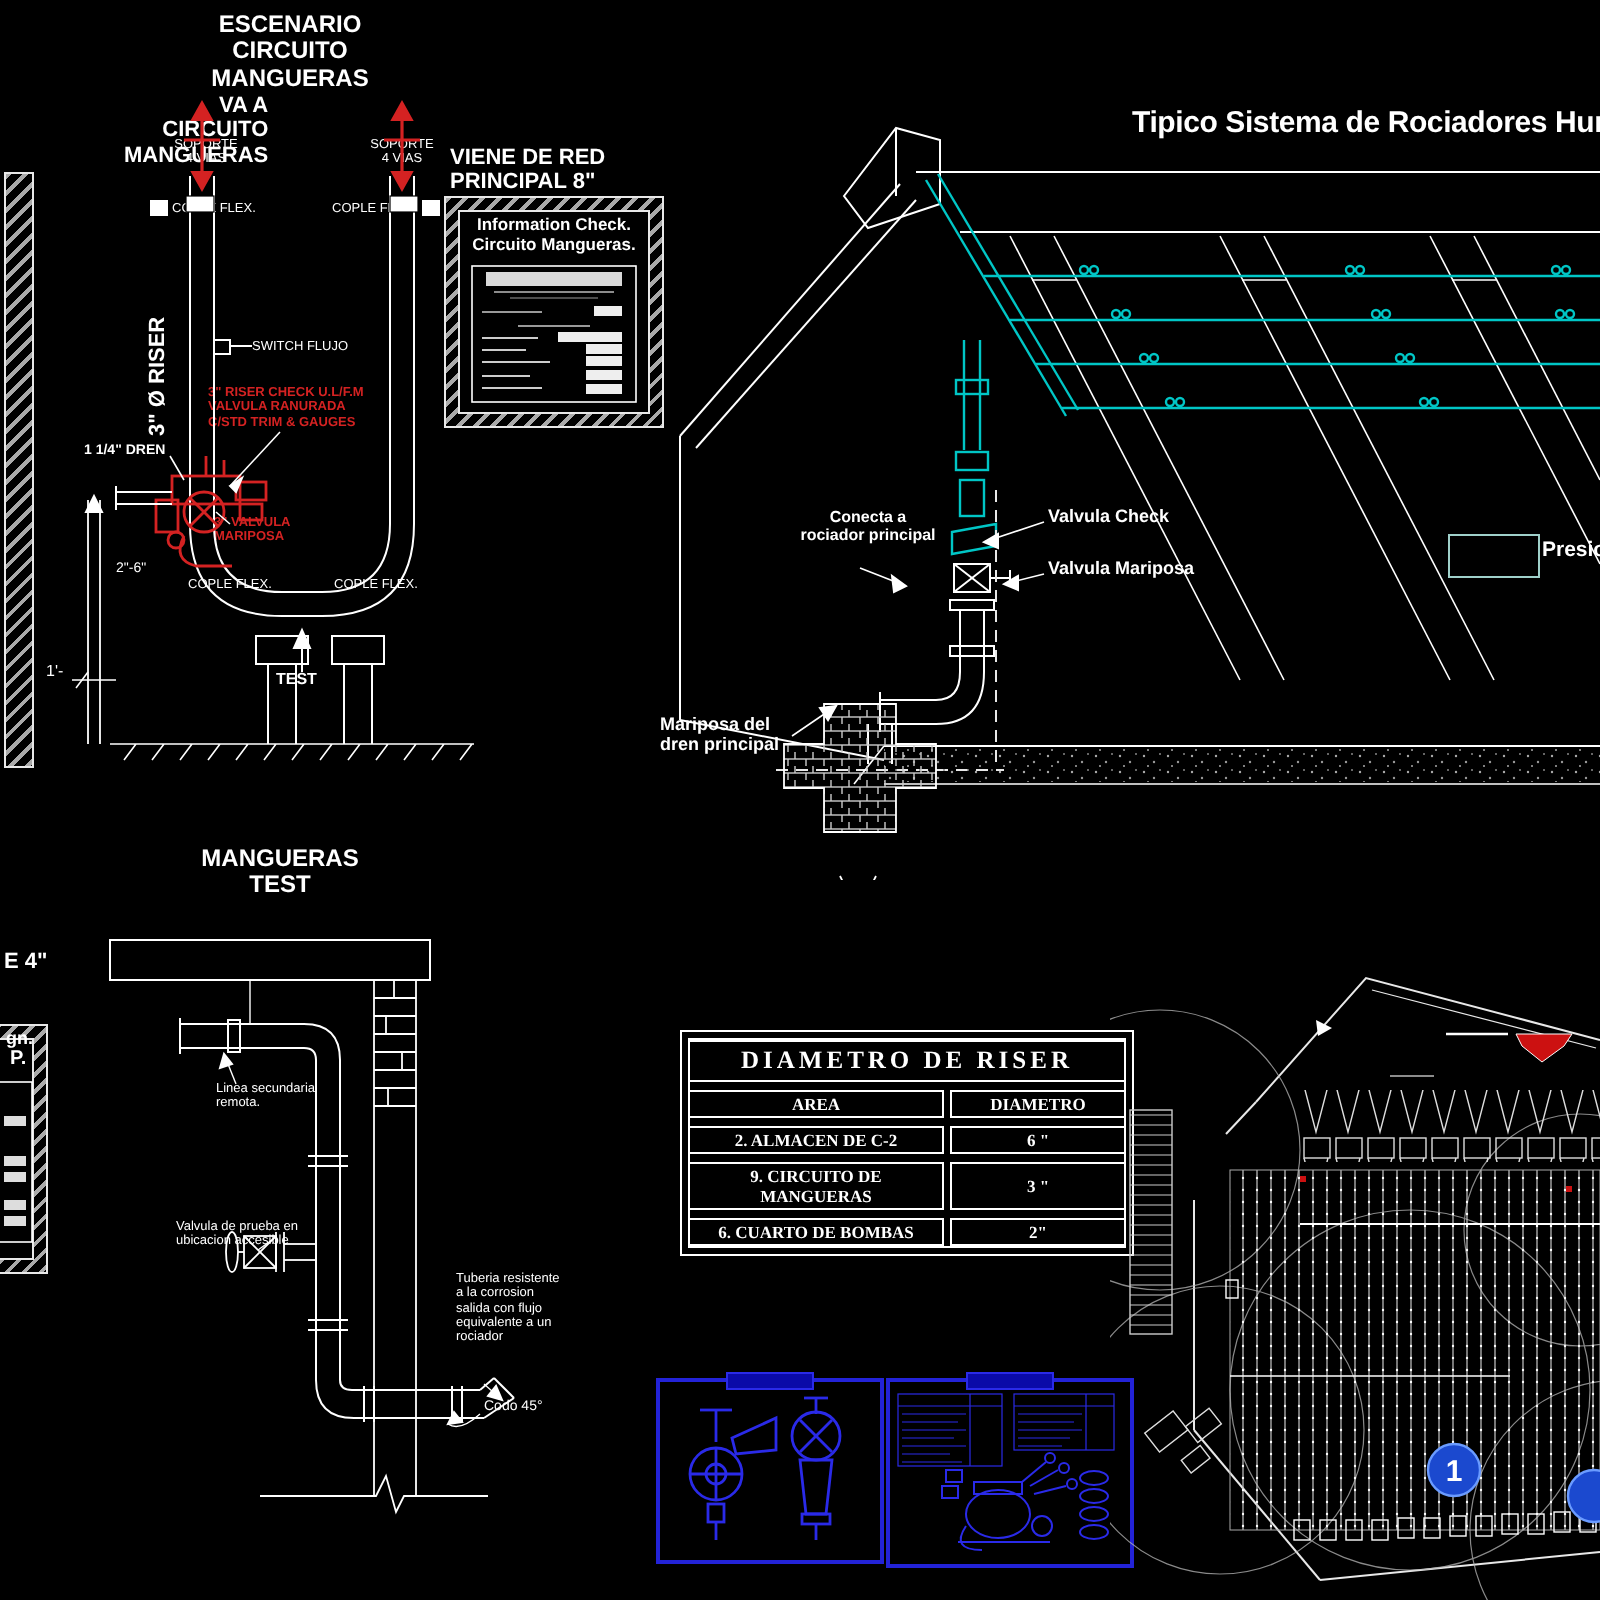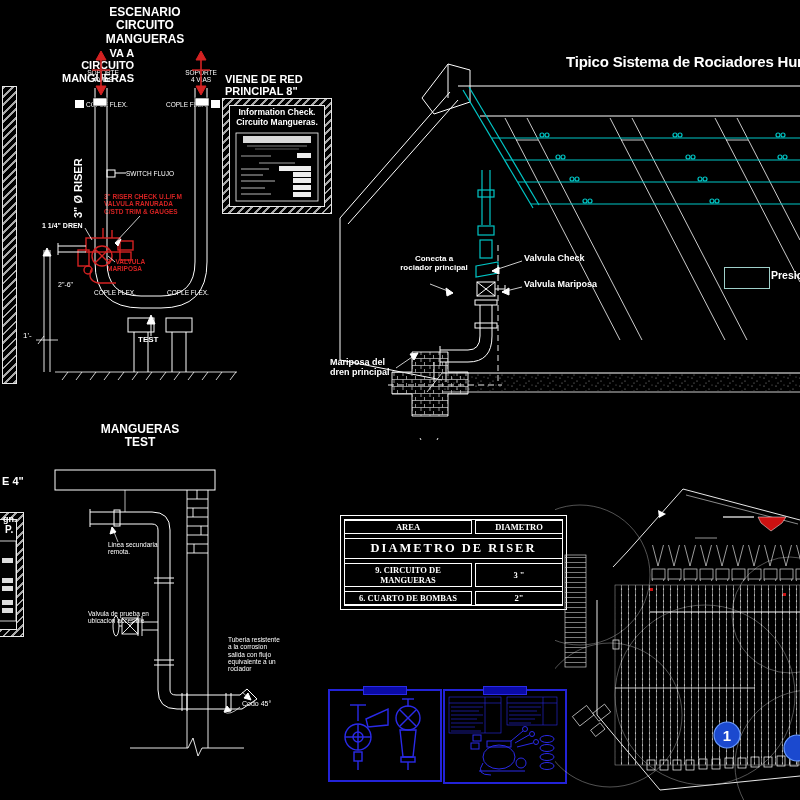--- a/index.html
+++ b/index.html
@@ -406,25 +406,29 @@
     <span>a la corrosion</span><br>
     <span>salida con flujo</span><br>
     <span>equivalente a un</span><br>
     <span>rociador</span>
   </div>
   <div class="lbl" style="left:242px;top:700px;font-size:7px;">Codo 45°</div>
 
   <table class="riser" style="left:340px;top:515px;">
     <tbody>
         <tr>
+          <td colspan="2" class="ttl">DIAMETRO DE RISER</td>
+        </tr>
+    <tr>
       <th class="area">AREA</th>
       <th class="dia">DIAMETRO</th>
     </tr>
     <tr>
-          <td colspan="2" class="ttl">DIAMETRO DE RISER</td>
+      <td class="area">2. ALMACEN DE C-2</td>
+      <td class="dia">6 "</td>
         </tr>
     <tr>
       <td class="area" style="white-space:normal;">9. CIRCUITO DE MANGUERAS</td>
       <td class="dia">3 "</td>
         </tr>
     <tr>
       <td class="area">6. CUARTO DE BOMBAS</td>
       <td class="dia">2"</td>
         </tr>
   </tbody>

